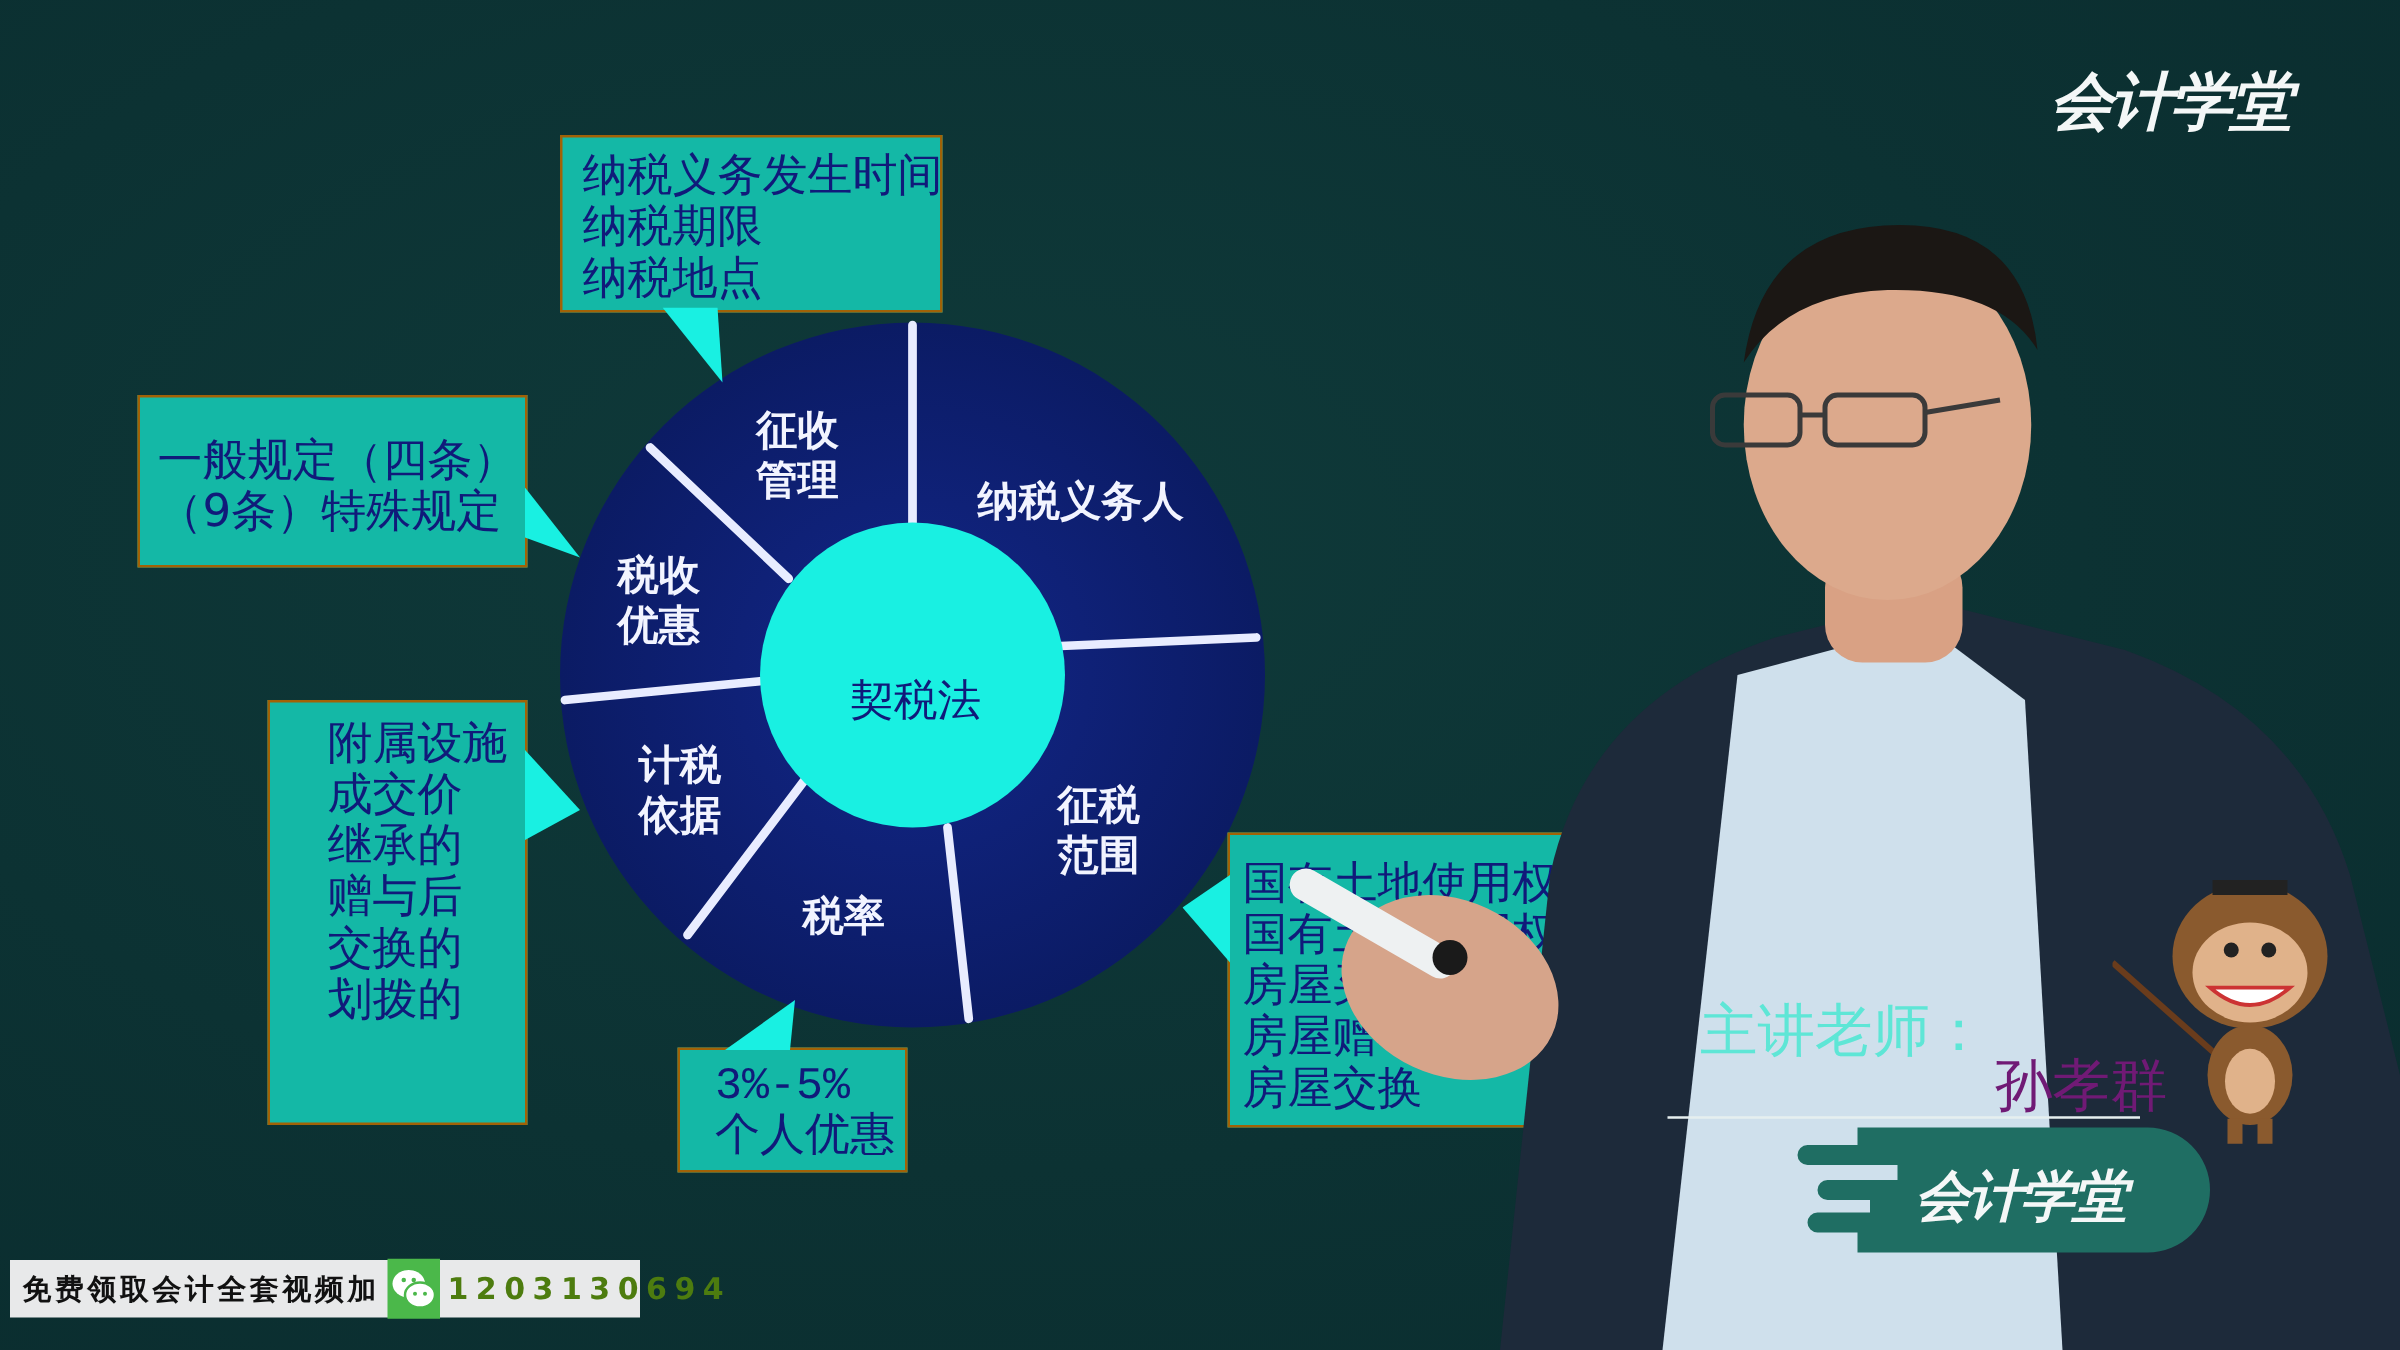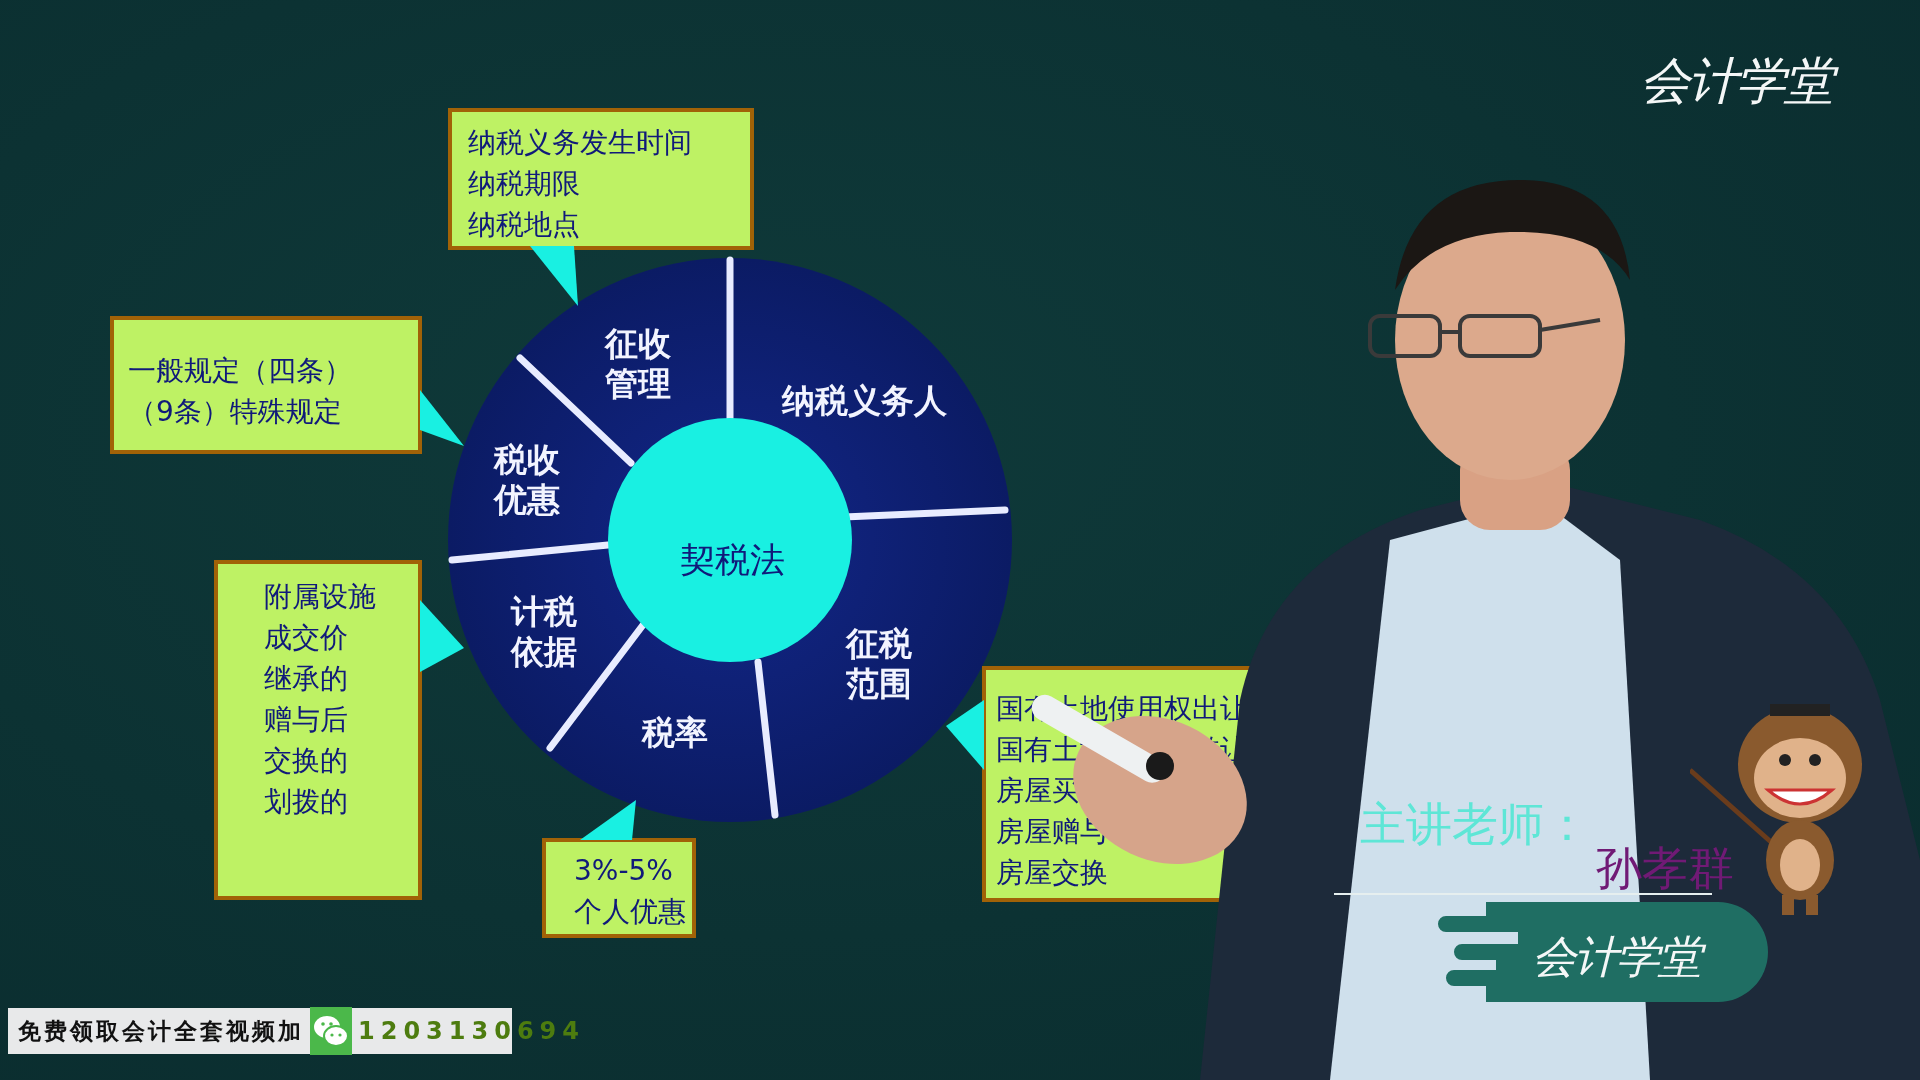--- a/index.html
+++ b/index.html
@@ -3,30 +3,30 @@
 <meta charset="utf-8">
 <style>
   html, body { margin:0; padding:0; }
   body {
     width:1920px; height:1080px; overflow:hidden; position:relative;
     background: radial-gradient(ellipse at 40% 40%, #0f3a3a 0%, #0c3233 55%, #0a2c2e 100%);
     font-family: "DejaVu Sans", "Liberation Sans", sans-serif;
   }
   .abs { position:absolute; }
   .callout {
-    position:absolute; background:#bef264; border:4px solid #a16207;
-    color:#101a7a; font-size:28px; line-height:41px; box-sizing:border-box;
+    position:absolute; background:#14b8a6; border:2px solid #a16207;
+    color:#101a7a; font-size:36px; line-height:41px; box-sizing:border-box;
   }
   .callout .line { display:block; white-space:nowrap; }
   .wheel-label {
     position:absolute; color:#f2f4ff; font-weight:bold; font-size:33px; line-height:40px;
     text-align:center; white-space:nowrap;
   }
   .logo-text {
-    font-weight:normal; font-style:italic; color:#f4f7f7; letter-spacing:-2px;
+    font-weight:bold; font-style:italic; color:#f4f7f7; letter-spacing:-2px;
     font-family:"DejaVu Sans", sans-serif;
   }
   .presenter-area { position:absolute; left:1180px; top:140px; width:740px; height:940px; }
 </style>
 </head>
 <body>
 
 <div class="abs logo-text" style="left:1640px; top:48px; font-size:50px;">会计学堂</div>
 
 <svg class="abs" style="left:440px; top:250px;" width="580" height="580" viewBox="0 0 580 580">
@@ -96,21 +96,21 @@
   <span class="line">成交价</span>
   <span class="line">继承的</span>
   <span class="line">赠与后</span>
   <span class="line">交换的</span>
   <span class="line">划拨的</span>
 </div>
 <svg class="abs" style="left:420px; top:600px;" width="50" height="80">
   <polygon points="0,0 44,48 0,72" fill="#19f0e2"></polygon>
 </svg>
 
-<div class="callout" style="left:542px; top:838px; width:154px; height:100px; padding:8px 0 0 28px;">
+<div class="callout" style="left:542px; top:838px; width:184px; height:100px; padding:8px 0 0 28px;font-family:Liberation Mono, monospace;">
   <span class="line">3%-5%</span>
   <span class="line">个人优惠</span>
 </div>
 <svg class="abs" style="left:580px; top:800px;" width="60" height="42">
   <polygon points="0,40 56,0 52,40" fill="#19f0e2"></polygon>
 </svg>
 
 <div class="callout" style="left:982px; top:666px; width:322px; height:236px; padding:18px 0 0 10px; overflow:hidden;">
   <span class="line">国有土地使用权出让</span>
   <span class="line">国有土地使用权转让</span>

